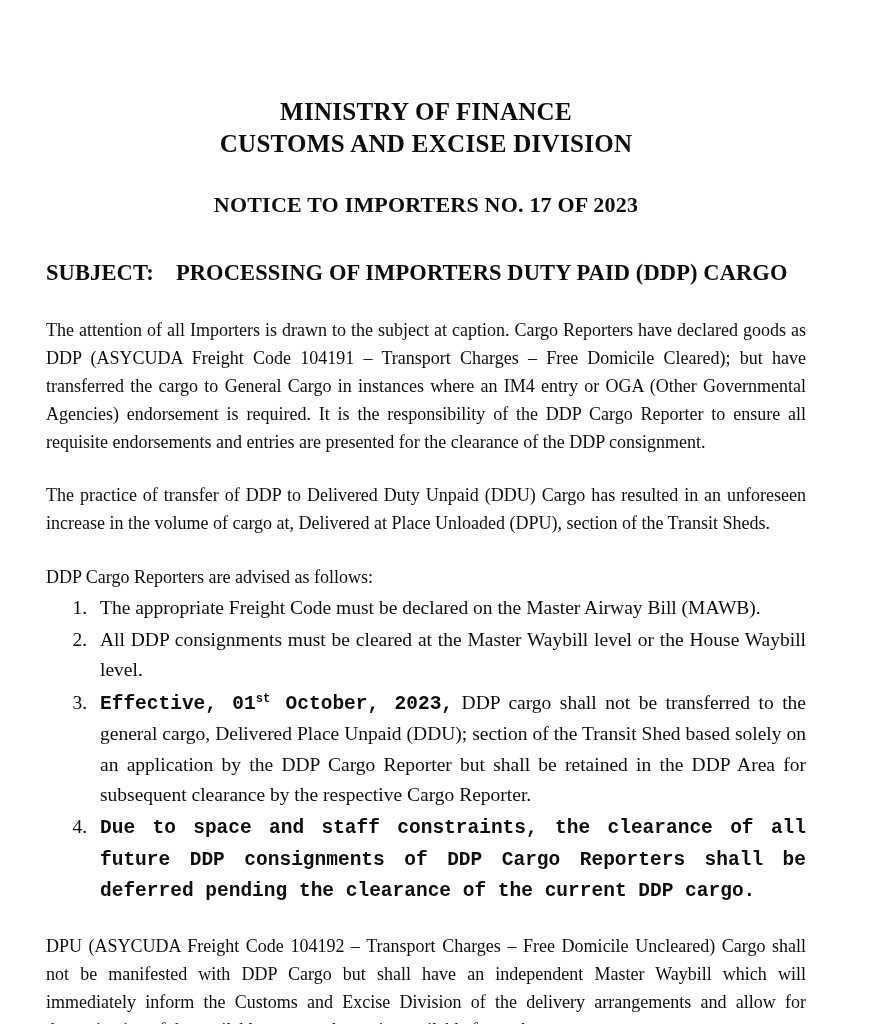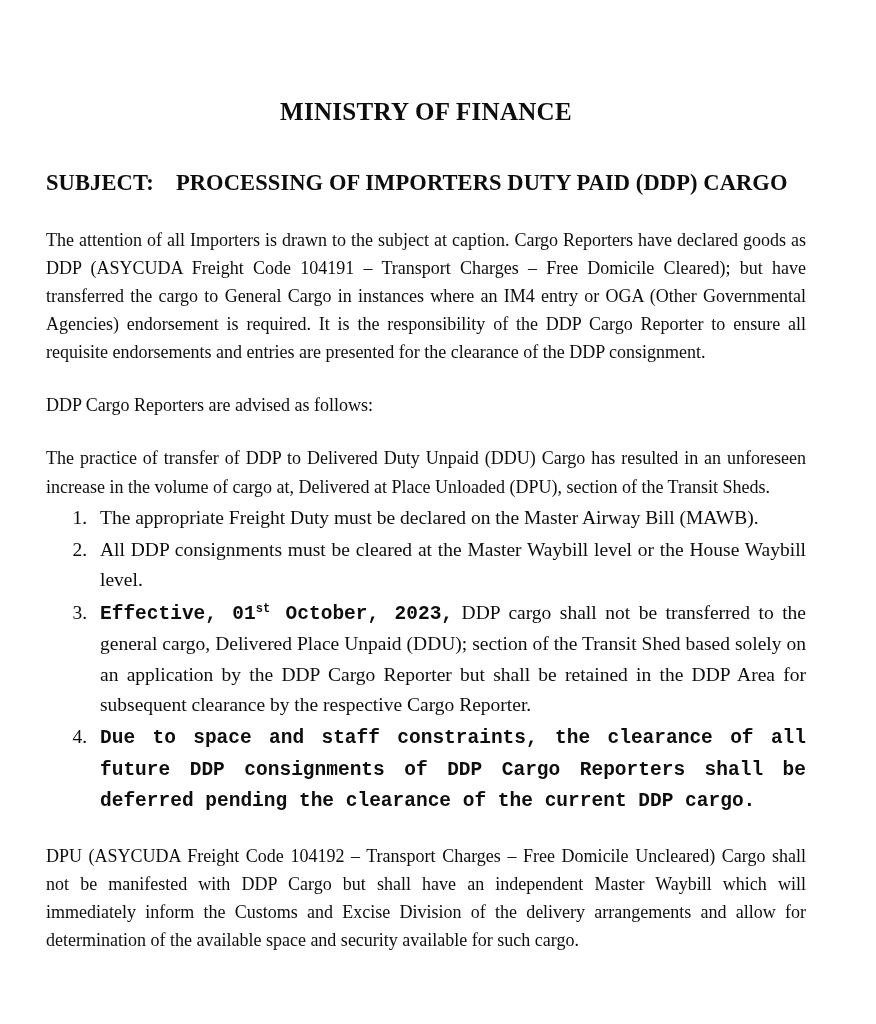--- a/index.html
+++ b/index.html
@@ -91,36 +91,38 @@
     line-height: 0;
   }
 </style>
 </head>
 <body>
 
 <div class="page">
 
   <div class="header-block">
     <div class="org-line">MINISTRY OF FINANCE</div>
+    <div class="org-line">CUSTOMS AND EXCISE DIVISION</div>
+    <div class="notice-line">NOTICE TO IMPORTERS NO. 17 OF 2023</div>
   </div>
 
   <div class="subject-row">
     <span class="subject-label">SUBJECT:</span>
     <span class="subject-text">PROCESSING OF IMPORTERS DUTY PAID (DDP) CARGO</span>
   </div>
 
   <p class="body-text first">The attention of all Importers is drawn to the subject at caption. Cargo Reporters have declared goods as DDP (ASYCUDA Freight Code 104191 – Transport Charges – Free Domicile Cleared); but have transferred the cargo to General Cargo in instances where an IM4 entry or OGA (Other Governmental Agencies) endorsement is required.  It is the responsibility of the DDP Cargo Reporter to ensure all requisite endorsements and entries are presented for the clearance of the DDP consignment.</p>
 
+  <p class="body-text">The practice of transfer of DDP to Delivered Duty Unpaid (DDU) Cargo has resulted in an unforeseen increase in the volume of cargo at, Delivered at Place Unloaded (DPU), section of the Transit Sheds.</p>
+
   <p class="body-text list-intro">DDP Cargo Reporters are advised as follows:</p>
-
-  <p class="body-text">The practice of transfer of DDP to Delivered Duty Unpaid (DDU) Cargo has resulted in an unforeseen increase in the volume of cargo at, Delivered at Place Unloaded (DPU), section of the Transit Sheds.</p>
 
   <ol class="advice">
     <li>
-      <span>The appropriate Freight Duty must be declared on the Master Airway Bill (MAWB).</span>
+      <span>The appropriate Freight Code must be declared on the Master Airway Bill (MAWB).</span>
     </li>
     <li>
       <span>All DDP consignments must be cleared at the Master Waybill level or the House Waybill level.</span>
     </li>
     <li>
       <span class="b">Effective, 01<sup>st</sup> October, 2023,</span><span> DDP cargo shall not be transferred to the general cargo, Delivered Place Unpaid (DDU); section of the Transit Shed based solely on an application by the DDP Cargo Reporter but shall be retained in the DDP Area for subsequent clearance by the respective Cargo Reporter.</span>
     </li>
     <li>
       <span class="b">Due to space and staff constraints, the clearance of all future DDP consignments of DDP Cargo Reporters shall be deferred pending the clearance of the current DDP cargo.</span>
     </li>

